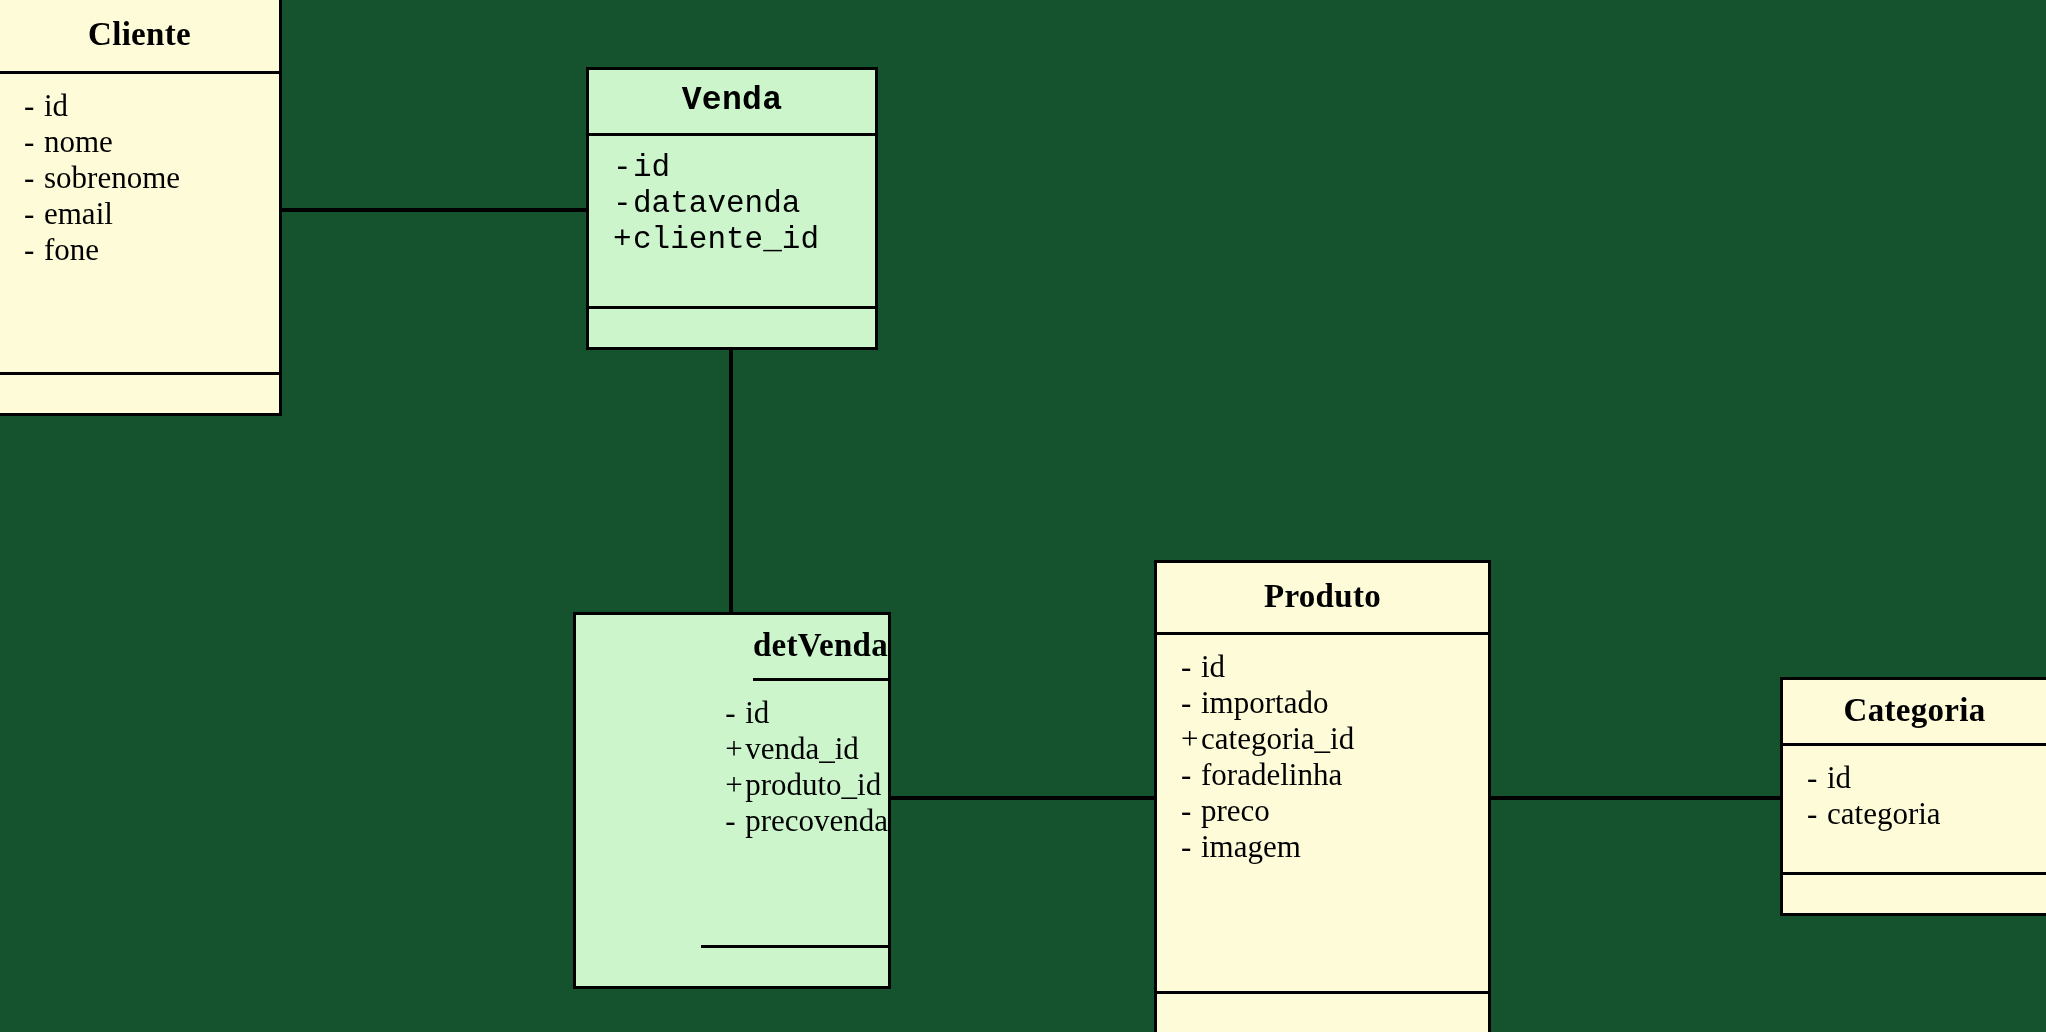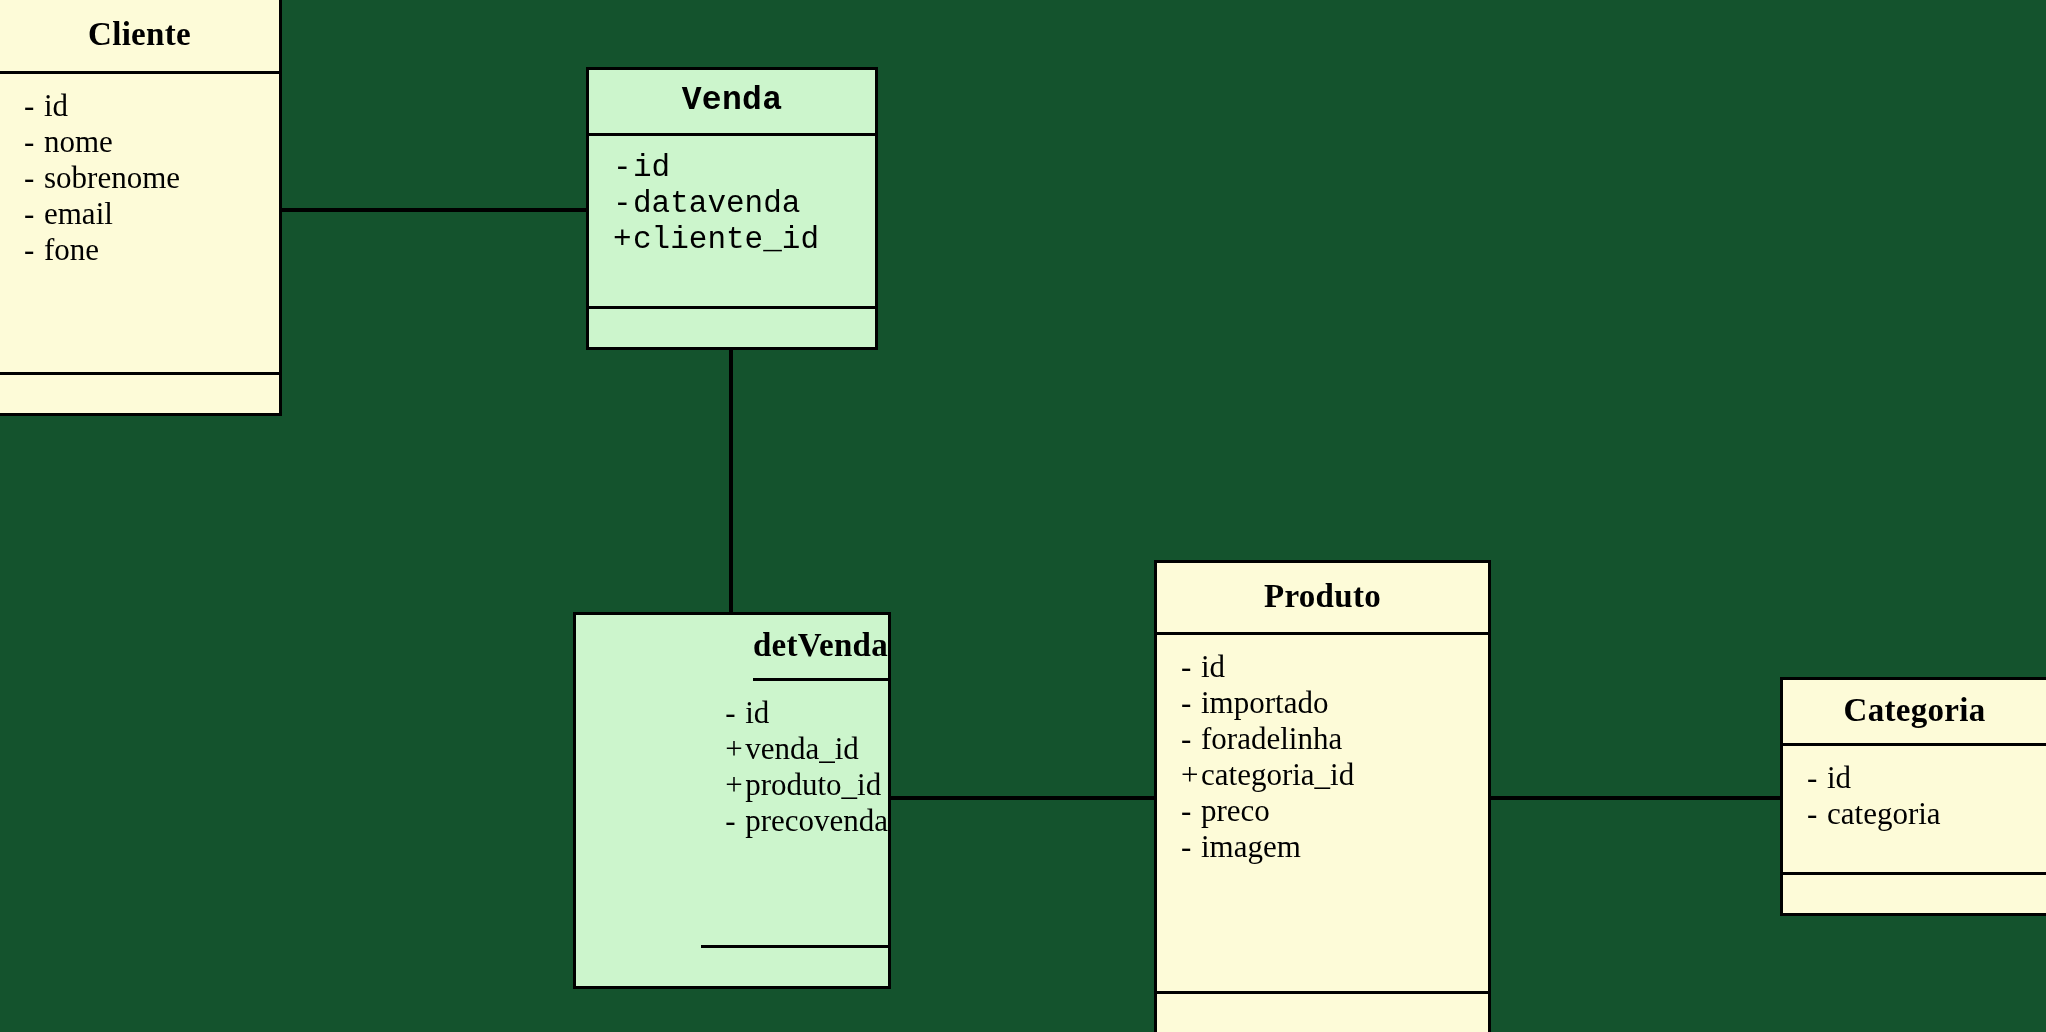--- a/index.html
+++ b/index.html
@@ -115,22 +115,22 @@
         <div class="uml-attr"><span class="vis">+</span><span>produto_id</span></div>
         <div class="uml-attr"><span class="vis">-</span><span>precovenda</span></div>
       </div>
       <div class="uml-methods" style="height: 38px;"></div>
     </div>
     <div class="uml-class fill-yellow" style="left: 1154px; top: 560px; width: 337px; height: 475px;">
       <div class="uml-title" style="height: 72px;">Produto</div>
       <div class="uml-attrs">
         <div class="uml-attr"><span class="vis">-</span><span>id</span></div>
         <div class="uml-attr"><span class="vis">-</span><span>importado</span></div>
+        <div class="uml-attr"><span class="vis">+</span><span>categoria_id</span></div>
         <div class="uml-attr"><span class="vis">-</span><span>foradelinha</span></div>
-        <div class="uml-attr"><span class="vis">+</span><span>categoria_id</span></div>
         <div class="uml-attr"><span class="vis">-</span><span>preco</span></div>
         <div class="uml-attr"><span class="vis">-</span><span>imagem</span></div>
       </div>
       <div class="uml-methods" style="height: 38px;"></div>
     </div>
     <div class="uml-class fill-yellow" style="left: 1780px; top: 677px; width: 269px; height: 239px;">
       <div class="uml-title" style="height: 66px;">Categoria</div>
       <div class="uml-attrs">
         <div class="uml-attr"><span class="vis">-</span><span>id</span></div>
         <div class="uml-attr"><span class="vis">-</span><span>categoria</span></div>

